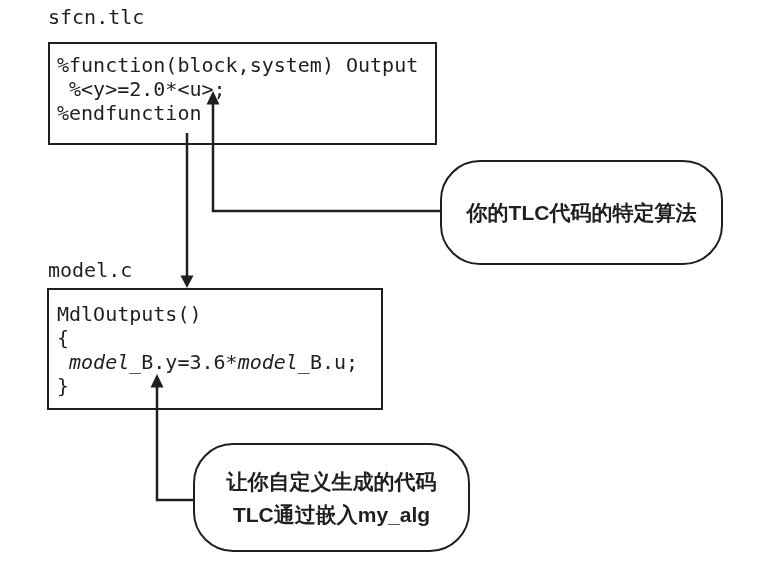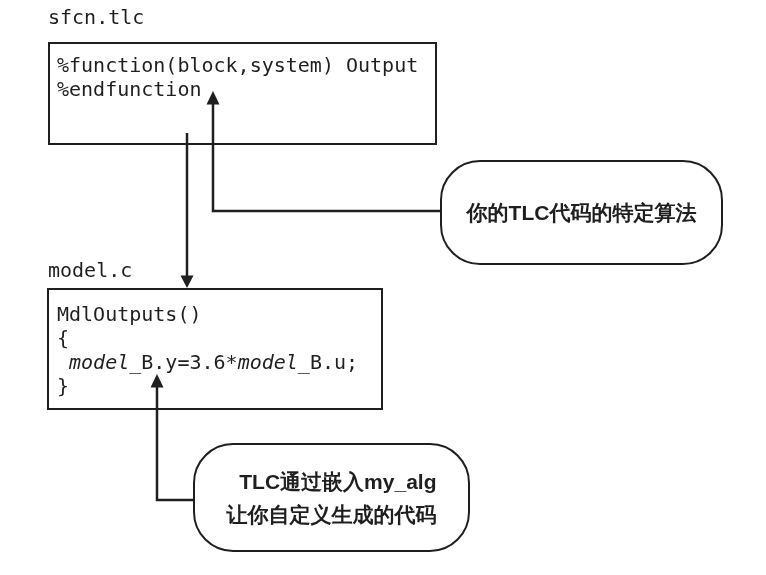--- a/index.html
+++ b/index.html
@@ -80,21 +80,21 @@
   .callout {
     position: absolute;
     z-index: 2;
     box-sizing: border-box;
     border: 2.5px solid var(--ink);
     border-radius: 40px;
     background: var(--background);
     display: flex;
     align-items: center;
     justify-content: center;
-    text-align: right;
+    text-align: center;
   }
   .callout.tlc-alg {
     left: 440px;
     top: 160px;
     width: 283px;
     height: 105px;
   }
   .callout.codegen {
     left: 193px;
     top: 443px;
@@ -129,35 +129,36 @@
 
     <g>
       <polyline class="wire" points="194,500 157,500 157,386"></polyline>
       <polygon class="head" points="157,374 150.5,387.5 163.5,387.5"></polygon>
     </g>
   </svg>
 
   <div class="file-label" style="left:48px; top:5px;">sfcn.tlc</div>
   <div class="code-box sfcn">
     <div class="code-line">%function(block,system) Output</div>
+    <div class="code-line"> %&lt;y&gt;=2.0*&lt;u&gt;;</div>
     <div class="code-line">%endfunction</div>
   </div>
 
   <div class="file-label" style="left:48px; top:258px;">model.c</div>
   <div class="code-box model">
     <div class="code-line">MdlOutputs()</div>
     <div class="code-line">{</div>
     <div class="code-line"><span class="it"> model</span><span>_B.y=3.6*</span><span class="it">model</span><span>_B.u;</span></div>
     <div class="code-line">}</div>
   </div>
 
   <div class="callout tlc-alg">
     <div class="callout-text">你的TLC代码的特定算法</div>
   </div>
 
   <div class="callout codegen">
     <div class="callout-text">
+      <div>让你自定义生成的代码</div>
       <div>TLC通过嵌入my_alg</div>
-      <div>让你自定义生成的代码</div>
     </div>
   </div>
 
 </div>
 
 </body></html>

